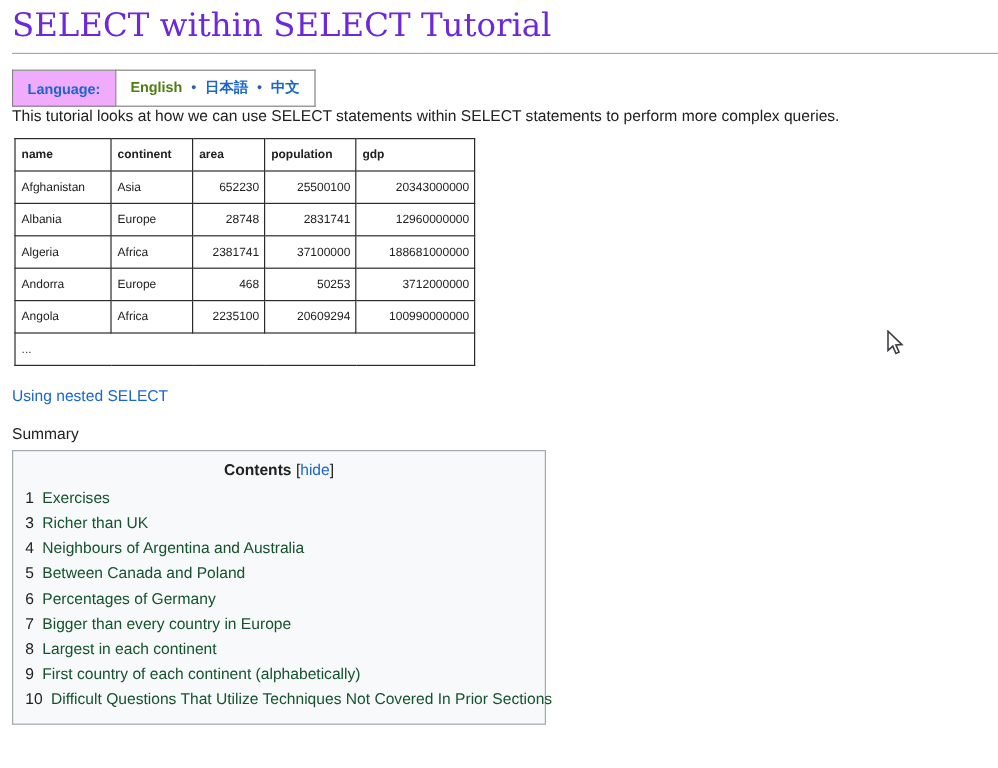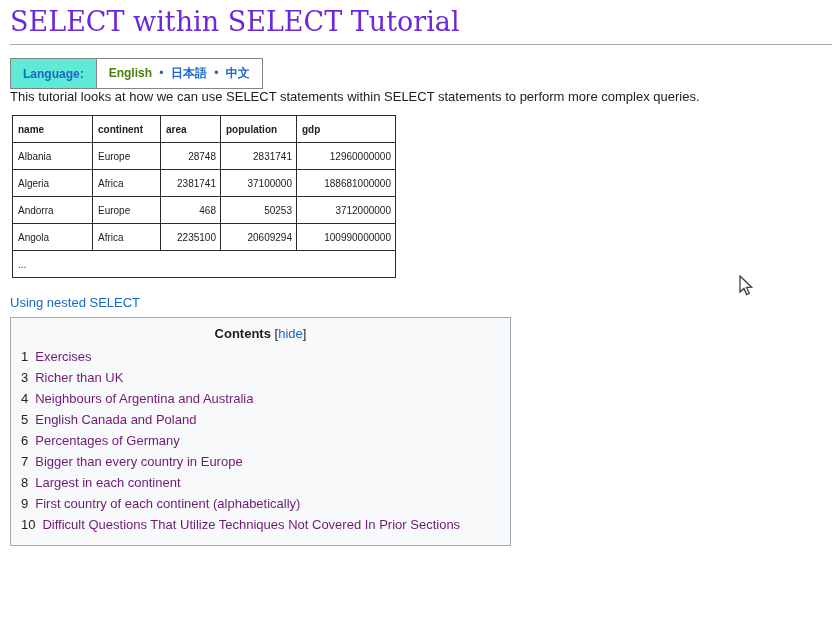--- a/index.html
+++ b/index.html
@@ -34,21 +34,21 @@
     border-collapse: collapse;
     font-size: 12px;
   }
   .lang-table td {
     border: 1px solid #848484;
     padding: 6px 12px;
     height: 27px;
     vertical-align: middle;
   }
   .lang-label-cell {
-    background: #5eead4;
+    background: #f0abfc;
     color: #1a66cc;
     font-weight: bold;
   }
   .lang-links-cell { background: #ffffff; color: #202122; }
   .lang-current { font-weight: bold; color: #4d7c0f; }
   .lang-sep { color: #2a5db0; margin: 0 4px; }
   a.lang-link { color: #1a66cc; text-decoration: none; font-weight: bold; }
 
   
   .intro {
@@ -91,34 +91,34 @@
     text-decoration: none;
   }
   .summary-label {
     margin-top: 15px;
     font-size: 13px;
   }
 
   
   .toc {
     margin-top: 6px;
-    width: 501px;
+    width: 445px;
     background: #f8f9fa;
     border: 1px solid #a2a9b1;
     padding: 8px 10px 10px 10px;
     font-size: 13px;
   }
   .toc-heading { text-align: center; margin-bottom: 5px; }
   .toc-title { font-weight: bold; color: #202122; }
   .toc-toggle-bracket { color: #202122; }
   a.toc-hide { color: #1a66cc; text-decoration: none; }
   .toc-list { margin-top: 4px; }
   .toc-item { line-height: 21px; white-space: nowrap; }
   .toc-num { color: #202122; margin-right: 7px; }
-  a.toc-link { color: #701a75; text-decoration: none; }
+  a.toc-link { color: #14532d; text-decoration: none; }
 
   
   .cursor {
     position: absolute;
     left: 738px;
     top: 269px;
     width: 16px;
     height: 22px;
     pointer-events: none;
   }
@@ -160,20 +160,27 @@
       <tr>
         <th>name</th>
         <th>continent</th>
         <th>area</th>
         <th>population</th>
         <th>gdp</th>
       </tr>
     </thead>
     <tbody>
       <tr>
+        <td class="txt">Afghanistan</td>
+        <td class="txt">Asia</td>
+        <td class="num">652230</td>
+        <td class="num">25500100</td>
+        <td class="num">20343000000</td>
+      </tr>
+      <tr>
         <td class="txt">Albania</td>
         <td class="txt">Europe</td>
         <td class="num">28748</td>
         <td class="num">2831741</td>
         <td class="num">12960000000</td>
       </tr>
       <tr>
         <td class="txt">Algeria</td>
         <td class="txt">Africa</td>
         <td class="num">2381741</td>
@@ -195,31 +202,32 @@
         <td class="num">100990000000</td>
       </tr>
       <tr>
         <td class="ellipsis-cell" colspan="5">...</td>
       </tr>
     </tbody>
   </table>
 
   <a class="body-link" href="#">Using nested SELECT</a>
 
+  <div class="summary-label">Summary</div>
 
   <div class="toc">
     <div class="toc-heading">
       <span class="toc-title">Contents</span>
       <span class="toc-toggle-bracket">[</span><a class="toc-hide" href="#">hide</a><span class="toc-toggle-bracket">]</span>
     </div>
     <div class="toc-list">
       <div class="toc-item"><span class="toc-num">1</span><a class="toc-link" href="#">Exercises</a></div>
       <div class="toc-item"><span class="toc-num">3</span><a class="toc-link" href="#">Richer than UK</a></div>
       <div class="toc-item"><span class="toc-num">4</span><a class="toc-link" href="#">Neighbours of Argentina and Australia</a></div>
-      <div class="toc-item"><span class="toc-num">5</span><a class="toc-link" href="#">English Canada and Poland</a></div>
+      <div class="toc-item"><span class="toc-num">5</span><a class="toc-link" href="#">Between Canada and Poland</a></div>
       <div class="toc-item"><span class="toc-num">6</span><a class="toc-link" href="#">Percentages of Germany</a></div>
       <div class="toc-item"><span class="toc-num">7</span><a class="toc-link" href="#">Bigger than every country in Europe</a></div>
       <div class="toc-item"><span class="toc-num">8</span><a class="toc-link" href="#">Largest in each continent</a></div>
       <div class="toc-item"><span class="toc-num">9</span><a class="toc-link" href="#">First country of each continent (alphabetically)</a></div>
       <div class="toc-item"><span class="toc-num">10</span><a class="toc-link" href="#">Difficult Questions That Utilize Techniques Not Covered In Prior Sections</a></div>
     </div>
   </div>
 
   <svg class="cursor" viewBox="0 0 16 22">
     <path d="M2 1 L2 17 L6 13.4 L8.6 19.6 L11.2 18.5 L8.6 12.4 L13.6 12.2 Z" fill="#ffffff" stroke="#3a3d45" stroke-width="1.3" stroke-linejoin="miter"></path>

